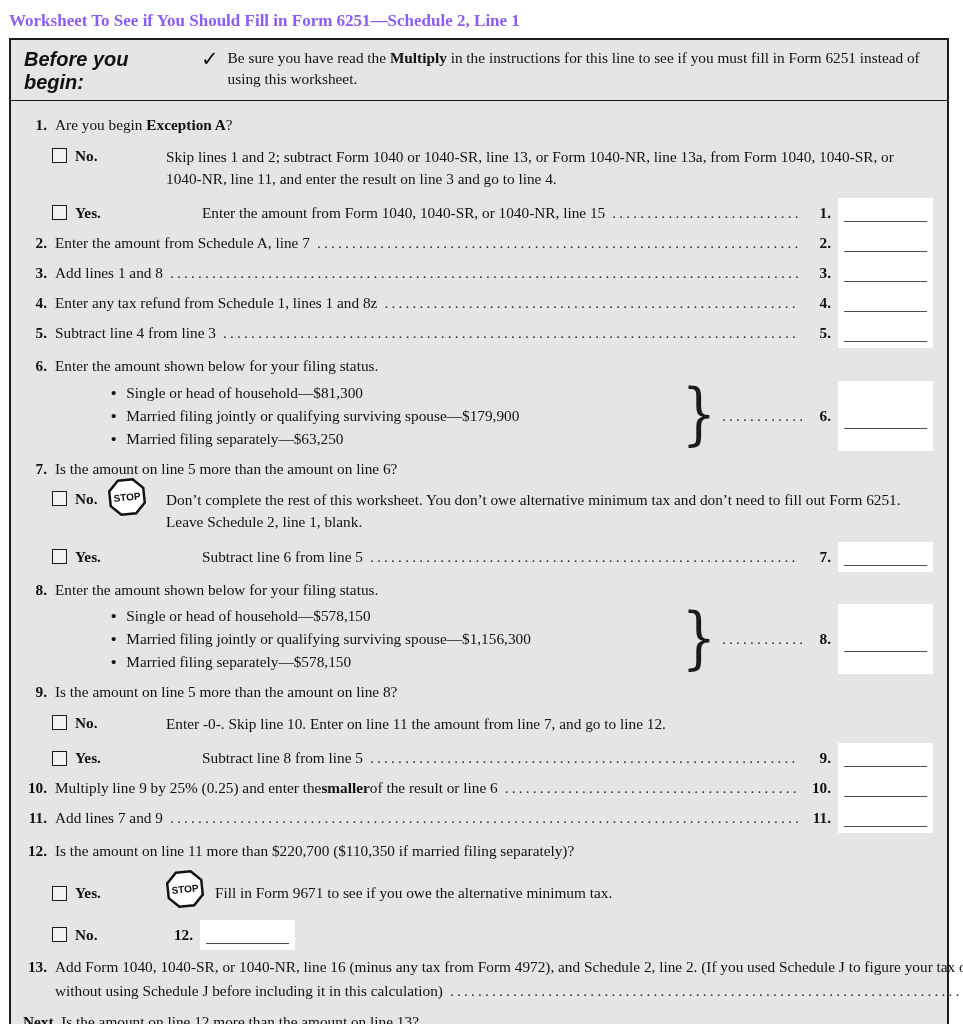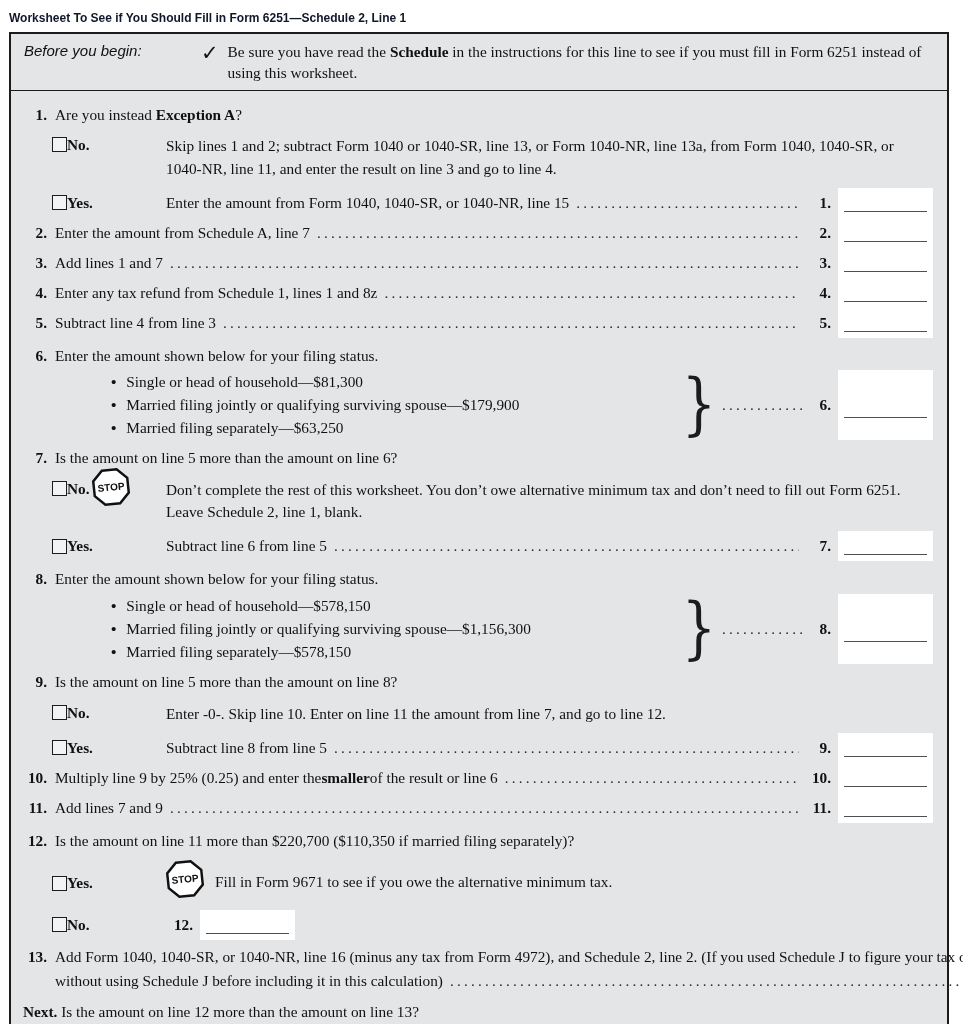--- a/index.html
+++ b/index.html
@@ -2,54 +2,54 @@
 <html><head>
 <meta charset="utf-8">
 <style>
   * { box-sizing: border-box; }
   html,body { margin:0; padding:0; }
   body {
     width:963px; background:#ffffff; color:#111;
     font-family:"Liberation Serif", serif; font-size:15.3px;
   }
   .title {
-    font-family:Liberation Sans, sans-serif; font-weight:bold;
-    font-size:12px; padding:11px 8px 7px 9px; color:#0f172a;
+    font-family:Liberation Serif, serif; font-weight:bold;
+    font-size:17px; padding:11px 8px 7px 9px; color:#8b5cf6;
   }
   .sheet {
     margin:0 14px 12px 9px; border:2px solid #1c1c1c; border-bottom-width:3px;
     background:#e4e5e7;
   }
   .before {
     display:flex; gap:9px; border-bottom:1.6px solid #1c1c1c;
     padding:7px 12px 6px 13px; align-items:flex-start;
   }
   .before-label {
     flex:none; width:168px; font-family:"Liberation Sans", sans-serif;
-    font-weight:normal; font-style:italic; font-size:15px; padding-top:1px;
+    font-weight:bold; font-style:italic; font-size:20px; padding-top:1px;
   }
   .before-check { flex:none; font-size:21px; line-height:1; padding-top:2px; font-family:"DejaVu Sans", sans-serif; }
   .before-text { flex:1; line-height:1.4; }
   .content { padding:6px 14px 12px 12px; }
   .qhead { margin:8px 0 4px; line-height:1.35; }
   .qnum { font-weight:bold; display:inline-block; min-width:24px; text-align:right; margin-right:8px; }
   b { font-weight:bold; }
 
   .opt { display:flex; margin:10px 0 8px; }
-  .optcol { flex:none; width:143px; padding-left:29px; display:flex; align-items:flex-start;text-align:right; }
+  .optcol { flex:none; width:143px; padding-left:29px; display:flex; gap:8px; align-items:flex-start;text-align:right; }
   .cb { flex:none; width:15px; height:15px; border:1.6px solid #1c1c1c; background:#f2f3f4; margin-top:2px; }
   .optlabel { font-weight:bold; line-height:1.3; }
   .opttext { flex:1; line-height:1.45; padding-right:4px; }
 
   .arow { display:flex; align-items:stretch; min-height:30px; }
   .arow .atext { flex:1; display:flex; overflow:hidden; white-space:nowrap; line-height:30px; }
   .arow.opt { margin:4px 0 0; }
   .arow.opt .optcol { align-items:center; padding-top:0; }
   .arow.opt .cb { margin-top:0; }
-  .arow.opt .opttext { display:flex; overflow:hidden; white-space:nowrap; line-height:30px; padding-right:0; }
+  .arow.opt .opttext { display:flex; overflow:hidden; white-space:nowrap; line-height:30px; padding-right:0;margin-left:36px; }
   .dots { flex:1; overflow:hidden; letter-spacing:3.2px; color:#2b2b2b; margin:0 5px 0 7px; }
   .dots::after { content:"...................................................................................................................................................."; }
   .alabel {
     flex:none; min-width:34px; text-align:right; font-weight:bold;
     display:flex; align-items:flex-end; justify-content:flex-end; padding:0 7px 6px 0;
   }
   .acell { flex:none; width:95px; background:#ffffff; position:relative; }
   .aline { position:absolute; left:6px; right:6px; bottom:6px; border-bottom:1.7px solid #4f4f4f; }
   .aval { position:absolute; left:6px; right:6px; bottom:8px; text-align:right; }
   .acell.tall .aline { bottom:22px; }
@@ -84,26 +84,26 @@
 </head>
 <body>
 
 <div class="title">Worksheet To See if You Should Fill in Form 6251—Schedule 2, Line 1</div>
 
 <div class="sheet">
 
   <div class="before">
     <div class="before-label">Before you begin:</div>
     <div class="before-check">✓</div>
-    <div class="before-text"><span>Be sure you have read the </span><b>Schedule</b><span> in the instructions for this line to see if you must fill in Form 6251 instead of using this worksheet.</span></div>
+    <div class="before-text"><span>Be sure you have read the </span><b>Multiply</b><span> in the instructions for this line to see if you must fill in Form 6251 instead of using this worksheet.</span></div>
   </div>
 
   <div class="content">
 
-    <div class="qhead"><span class="qnum">1.</span><span>Are you instead </span><b>Exception A</b><span>?</span></div>
+    <div class="qhead"><span class="qnum">1.</span><span>Are you begin </span><b>Exception A</b><span>?</span></div>
 
     <div class="opt">
       <div class="optcol">
         <span class="cb"></span>
         <span class="optlabel">No.</span>
       </div>
       <div class="opttext">Skip lines 1 and 2; subtract Form 1040 or 1040-SR, line 13, or Form 1040-NR, line 13a, from Form 1040, 1040-SR, or 1040-NR, line 11, and enter the result on line 3 and go to line 4.</div>
     </div>
 
     <div class="opt arow">
@@ -131,21 +131,21 @@
       <div class="alabel">2.</div>
       <div class="acell">
           <span class="aval"></span>
           <span class="aline"></span>
         </div>
     </div>
 
     <div class="arow">
       <div class="atext">
           <span class="qnum">3.</span>
-          <span>Add lines 1 and 7</span>
+          <span>Add lines 1 and 8</span>
           <span class="dots"></span>
         </div>
       <div class="alabel">3.</div>
       <div class="acell">
           <span class="aval"></span>
           <span class="aline"></span>
         </div>
     </div>
 
     <div class="arow">

